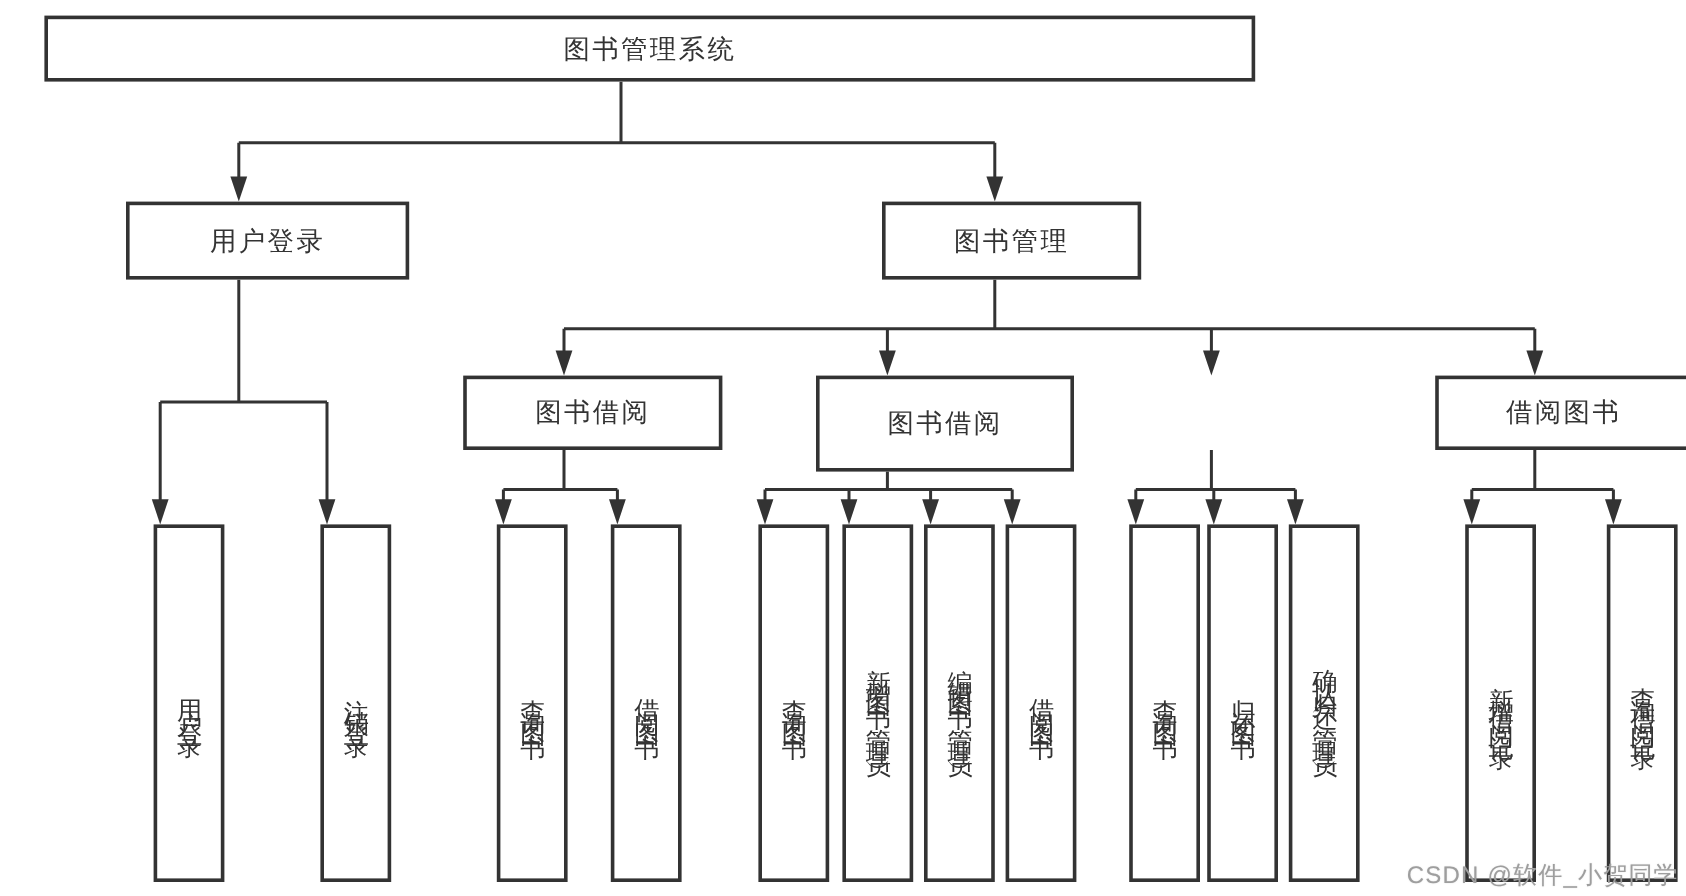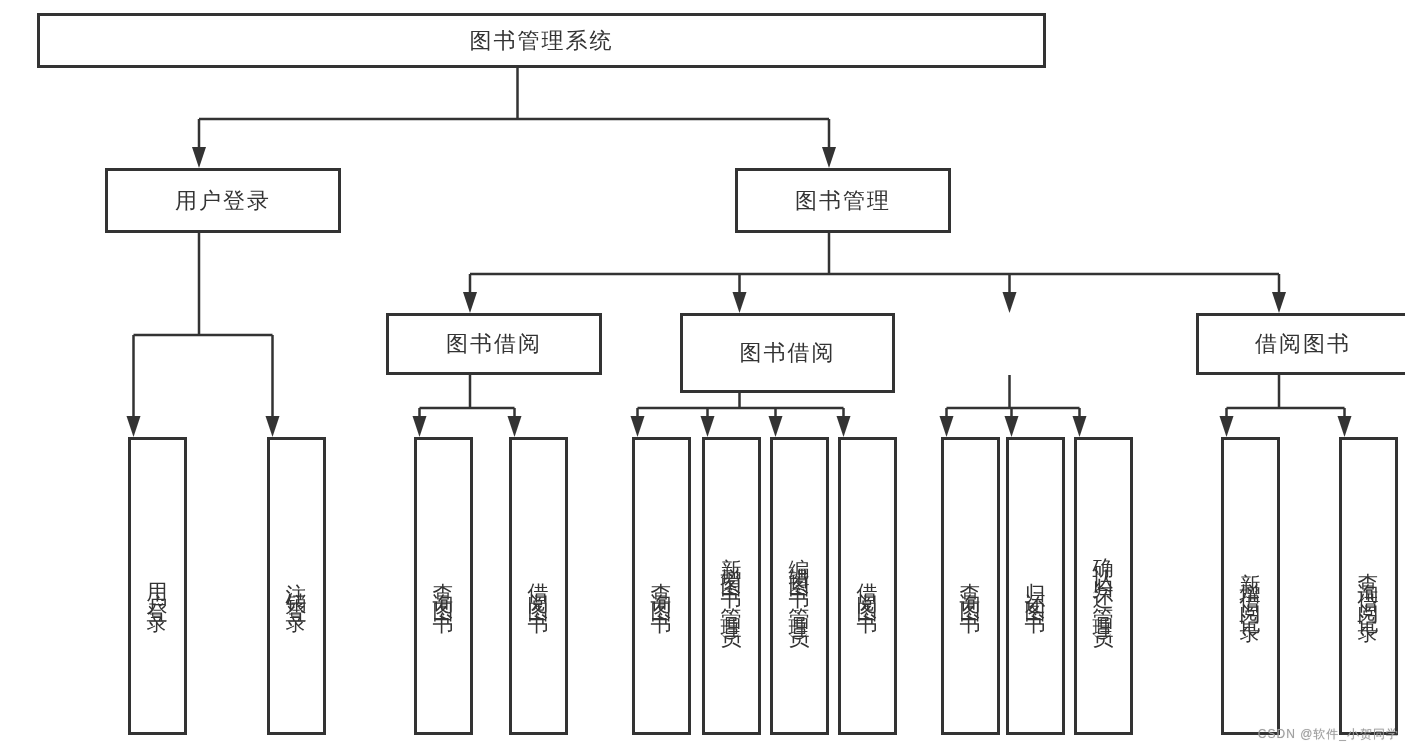--- a/index.html
+++ b/index.html
@@ -15,21 +15,21 @@
     display:flex; align-items:center; justify-content:center;margin-left:24px;
   }
   .box.h span { font-size:22px; letter-spacing:2px; white-space:nowrap; }
   .box.leaf { top:437px; width:59px; height:298px; }
   .box.leaf .vt {
     writing-mode:vertical-rl; text-orientation:mixed;
     font-size:21px; line-height:1; letter-spacing:10px; white-space:nowrap;
   }
   .watermark {
     position:absolute; right:6px; bottom:4px; z-index:5;
-    font-size:12px; letter-spacing:1px; color:var(--wm,#9e9e9e);
+    font-size:20px; letter-spacing:1px; color:var(--wm,#9e9e9e);
     text-shadow:0 0 1px rgba(120,120,120,.35);
     white-space:nowrap; pointer-events:none;margin-left:35px;
   }
 </style>
 </head>
 <body>
 
 <div class="stage" style="--line: #333333; --text: #333333; --wm: #9e9e9e; --bg: #ffffff;">
 
   <svg class="wires" viewBox="0 0 1405 747" xmlns="http://www.w3.org/2000/svg">

